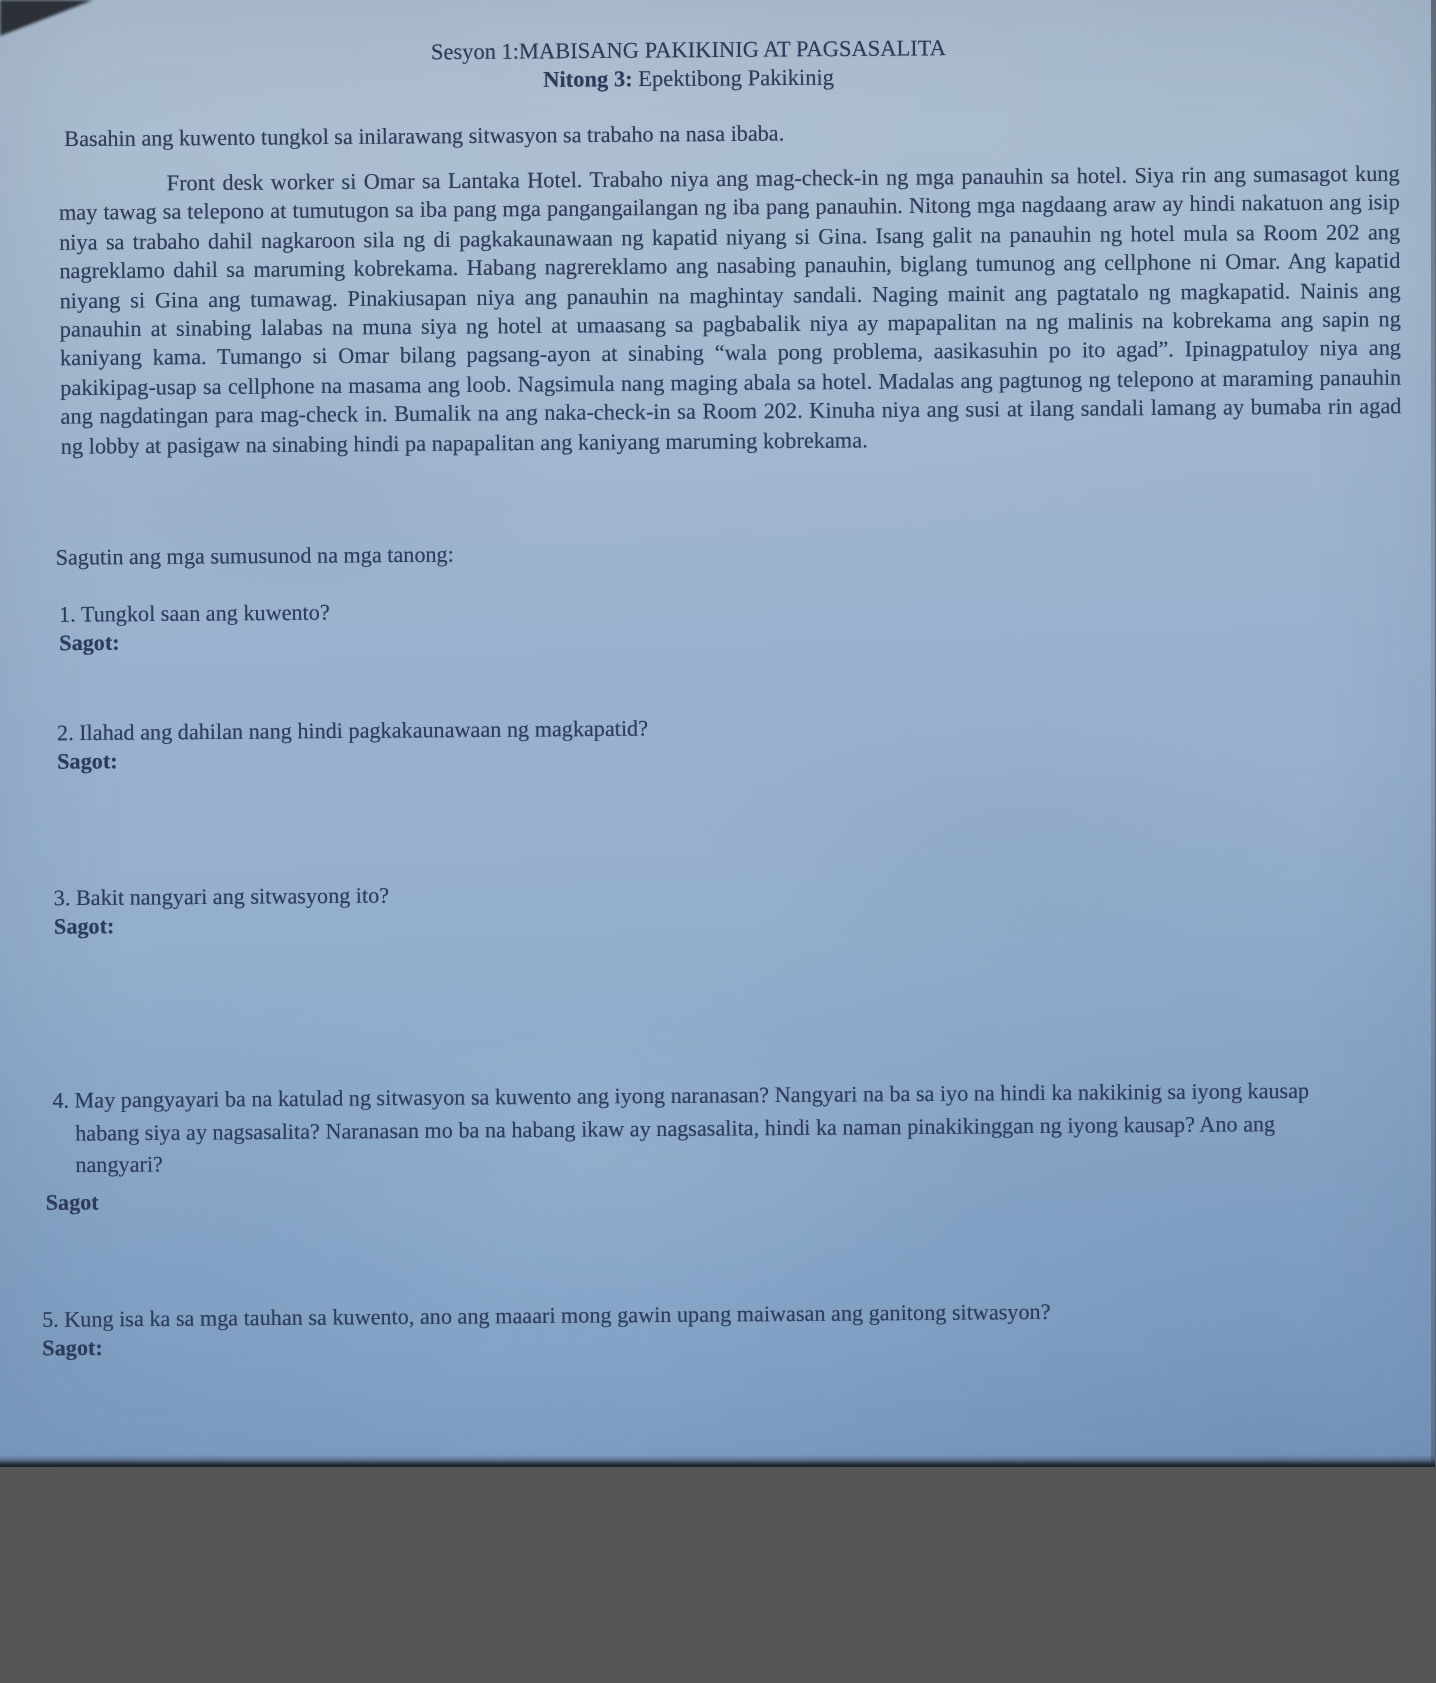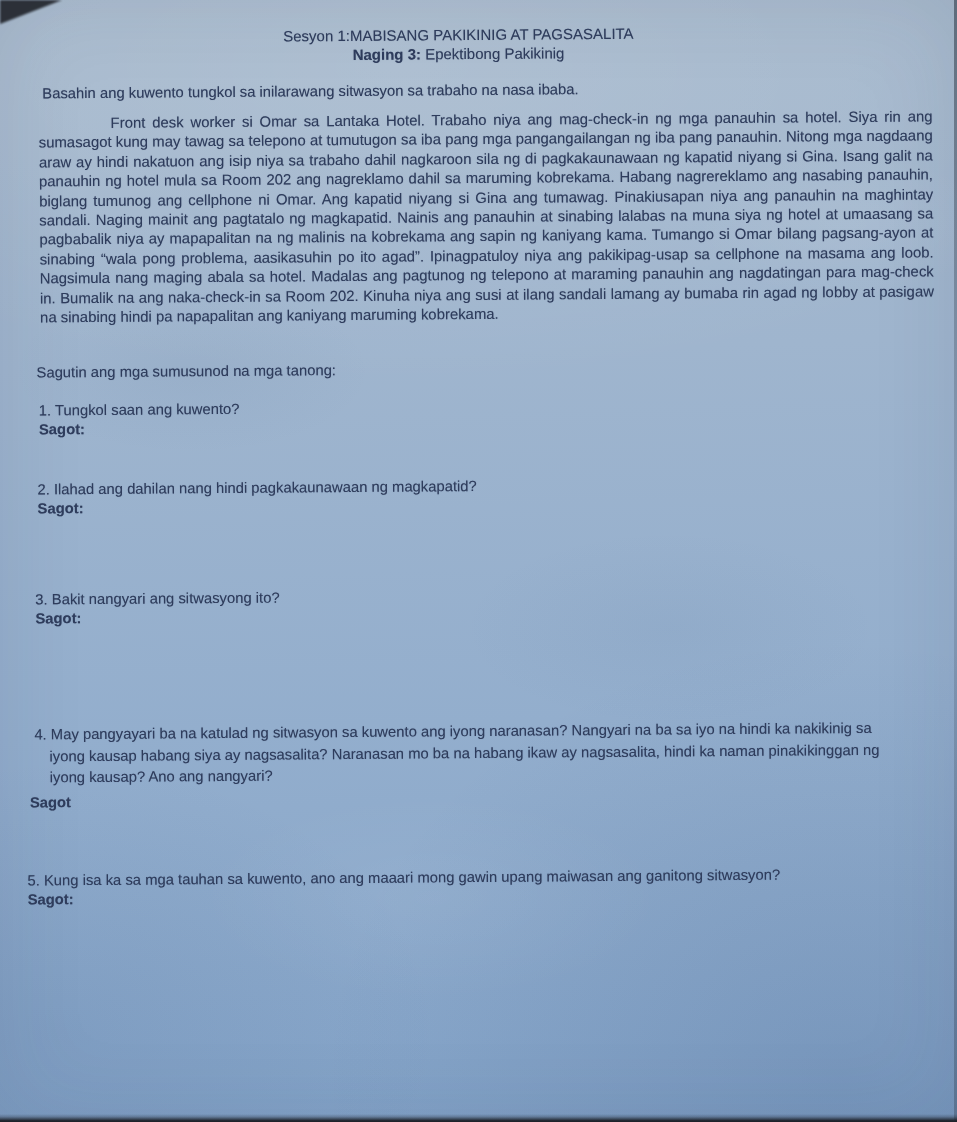--- a/index.html
+++ b/index.html
@@ -1,18 +1,18 @@
 <!DOCTYPE html>
 <html><head>
 <meta charset="utf-8">
 <style>
   html,body{margin:0;padding:0;background:#555;}
   .photo{
-    position:relative;width:957px;height:1122px;overflow:hidden;
-    font-family:Liberation Sans, sans-serif;color:#2e3c5c;
+    position:relative;width:957px;height:978px;overflow:hidden;
+    font-family:Liberation Serif, serif;color:#2e3c5c;
     background:
       radial-gradient(1200px 520px at 42% 6%, rgba(255,255,255,0.10), rgba(255,255,255,0) 62%),
       radial-gradient(900px 760px at 88% 96%, rgba(24,52,100,0.12), rgba(0,0,0,0) 58%),
       radial-gradient(700px 500px at 6% 92%, rgba(24,52,100,0.08), rgba(0,0,0,0) 55%),
       linear-gradient(178deg,#a8bacd 0%,#9fb5ce 32%,#93aecd 64%,#83a3c8 100%);
     box-shadow: inset 0 0 90px rgba(28,44,72,0.10);
   }
   .mottle{
     position:absolute;inset:0;pointer-events:none;
     background:
@@ -50,21 +50,21 @@
     background:linear-gradient(to bottom, rgba(30,38,50,0.5), rgba(30,38,50,0.10) 45%, rgba(30,38,50,0.28) 100%);}
 </style>
 </head>
 <body>
 
 <div class="photo">
   <div class="mottle"></div>
 
   <div class="sheet">
     <div class="title1 ink">Sesyon 1:MABISANG PAKIKINIG AT PAGSASALITA</div>
-    <div class="title2 ink"><span class="b">Naging 3:</span><span> Epektibong Pakikinig</span></div>
+    <div class="title2 ink"><span class="b">Nitong 3:</span><span> Epektibong Pakikinig</span></div>
 
     <div class="instruction ink">Basahin ang kuwento tungkol sa inilarawang sitwasyon sa trabaho na nasa ibaba.</div>
 
     <div class="story ink">Front desk worker si Omar sa Lantaka Hotel. Trabaho niya ang mag-check-in ng mga panauhin sa hotel. Siya rin ang sumasagot kung may tawag sa telepono at tumutugon sa iba pang mga pangangailangan ng iba pang panauhin. Nitong mga nagdaang araw ay hindi nakatuon ang isip niya sa trabaho dahil nagkaroon sila ng di pagkakaunawaan ng kapatid niyang si Gina. Isang galit na panauhin ng hotel mula sa Room 202 ang nagreklamo dahil sa maruming kobrekama. Habang nagrereklamo ang nasabing panauhin, biglang tumunog ang cellphone ni Omar. Ang kapatid niyang si Gina ang tumawag. Pinakiusapan niya ang panauhin na maghintay sandali. Naging mainit ang pagtatalo ng magkapatid. Nainis ang panauhin at sinabing lalabas na muna siya ng hotel at umaasang sa pagbabalik niya ay mapapalitan na ng malinis na kobrekama ang sapin ng kaniyang kama. Tumango si Omar bilang pagsang-ayon at sinabing “wala pong problema, aasikasuhin po ito agad”. Ipinagpatuloy niya ang pakikipag-usap sa cellphone na masama ang loob. Nagsimula nang maging abala sa hotel. Madalas ang pagtunog ng telepono at maraming panauhin ang nagdatingan para mag-check in. Bumalik na ang naka-check-in sa Room 202. Kinuha niya ang susi at ilang sandali lamang ay bumaba rin agad ng lobby at pasigaw na sinabing hindi pa napapalitan ang kaniyang maruming kobrekama.</div>
 
     <div class="qintro ink">Sagutin ang mga sumusunod na mga tanong:</div>
 
     <div class="q q1 ink">
       <div class="qt">1. Tungkol saan ang kuwento?</div>
       <div class="ans">Sagot:</div>

